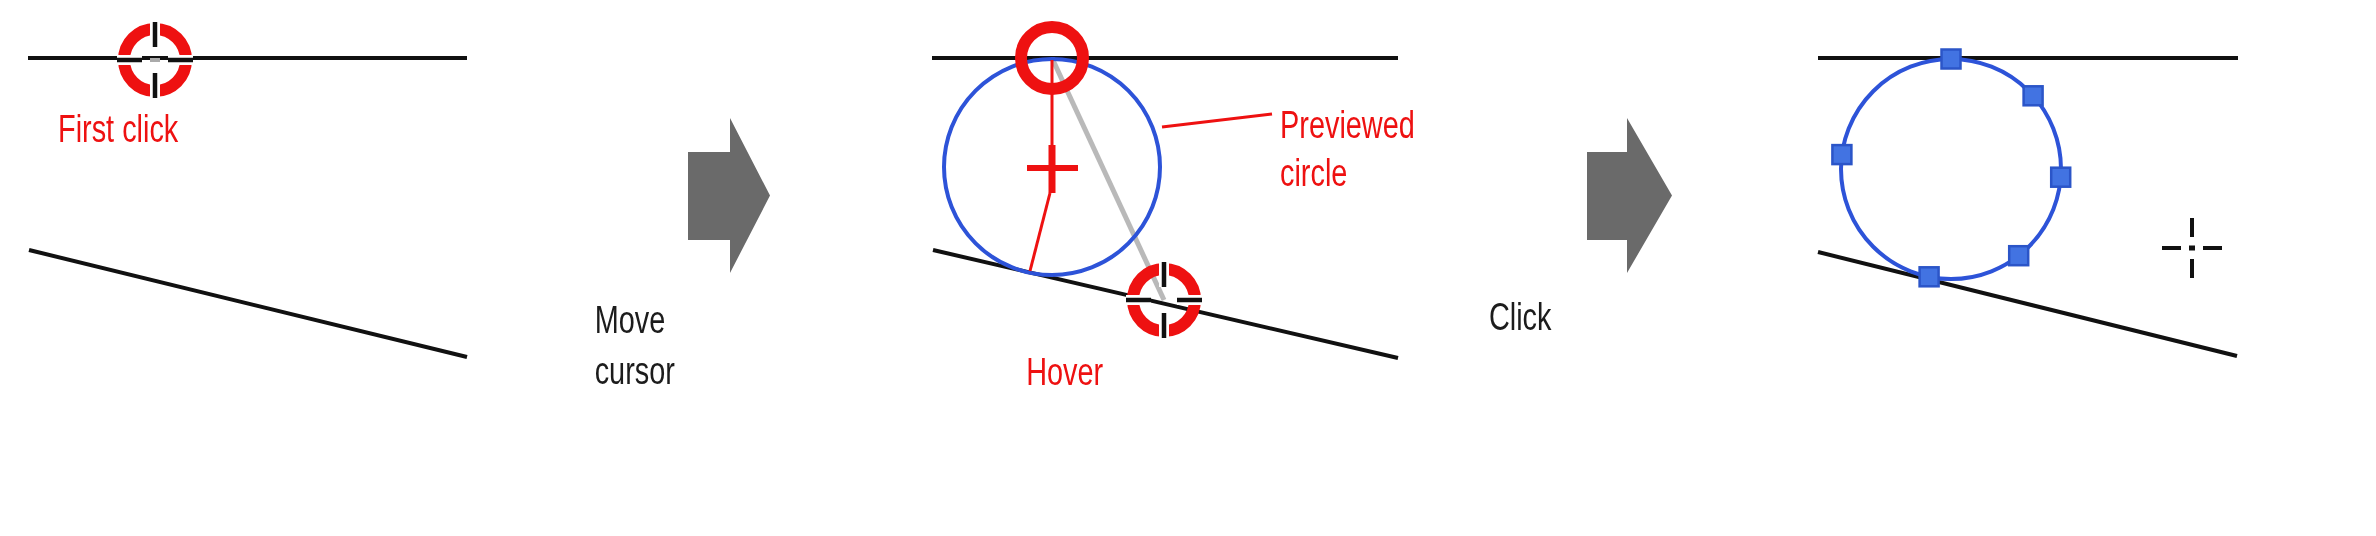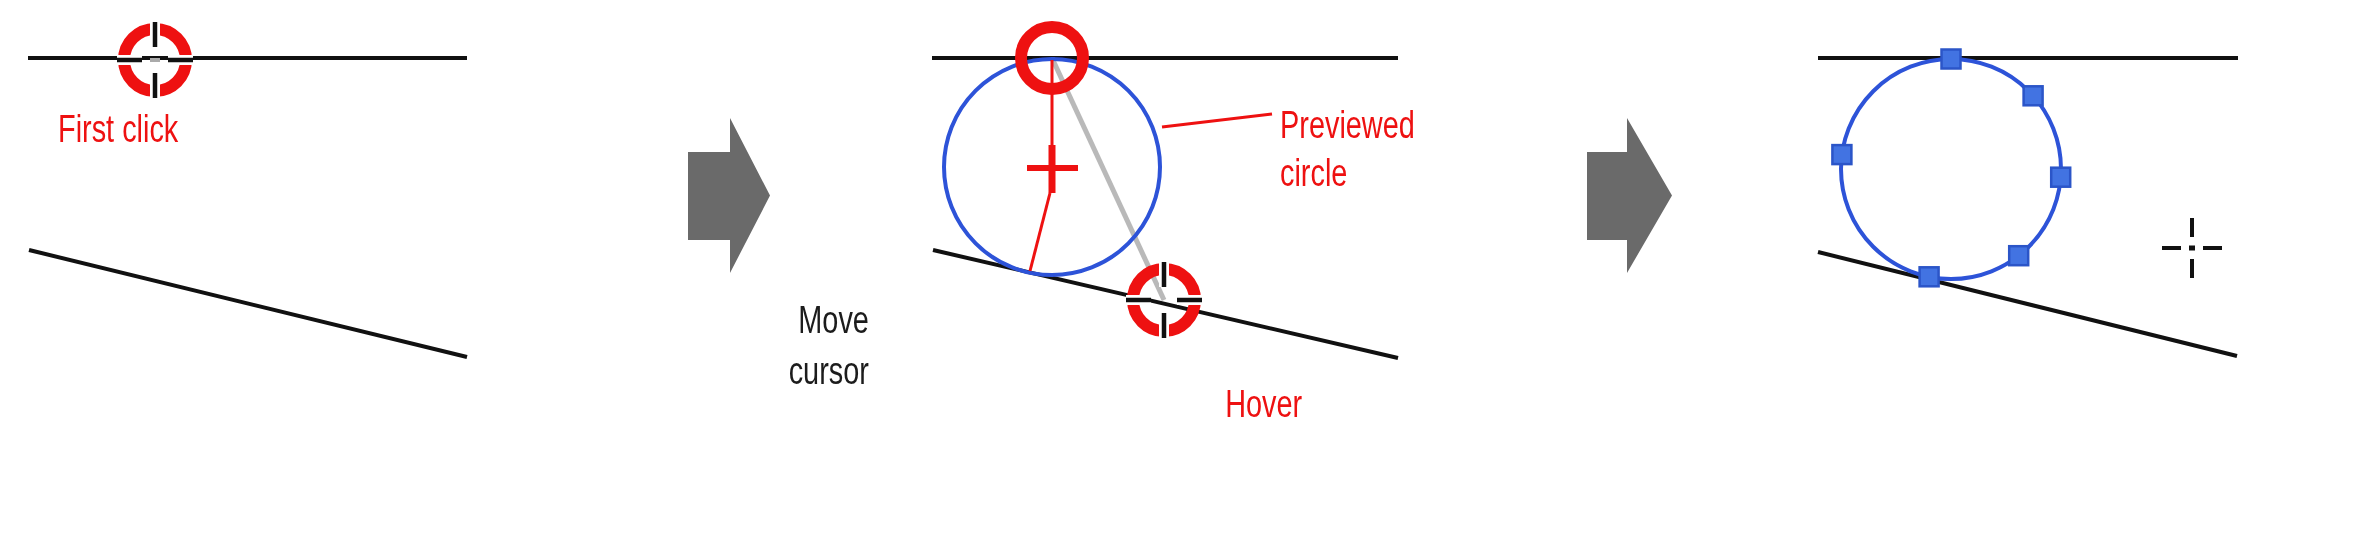--- a/index.html
+++ b/index.html
@@ -16,21 +16,21 @@
   html,body{margin:0;padding:0;background:var(--color-background);}
   .stage{
     position:relative;width:2376px;height:524px;
     background:var(--color-background);overflow:hidden;
     font-family:"Liberation Sans",sans-serif;
   }
   .stage svg{position:absolute;left:0;top:0;}
   .lbl{position:absolute;font-size:38px;line-height:1.25;white-space:nowrap;}
   .lbl .condense{display:inline-block;transform:scaleX(0.76);}
   .lbl.left .condense{transform-origin:left top;}
-  .lbl.center{text-align:right;}
+  .lbl.center{text-align:left;}
   .lbl.center .condense{transform-origin:center top;}
   .red{color:var(--color-red);}
   .ink{color:var(--color-ink);}
   .caption{font-size:43px;}
   .step-label{line-height:1.35;}
 </style>
 </head>
 <body>
 
 <div class="stage">
@@ -100,19 +100,22 @@
     </span>
   </div>
 
   <div class="lbl left red" style="left:1280px;top:90px;margin-top:12px;">
     <span class="condense">
       <div>Previewed</div>
       <div>circle</div>
     </span>
   </div>
 
-  <div class="lbl center red" style="left:1014px;top:349px;width:300px;margin-top:32px;">
+  <div class="lbl center red" style="left:1014px;top:349px;width:300px;">
     <span class="condense">Hover</span>
   </div>
 
+  <div class="lbl center ink" style="left:1479px;top:294px;width:300px;">
+    <span class="condense">Click</span>
+  </div>
 
 
 </div>
 
 </body></html>

